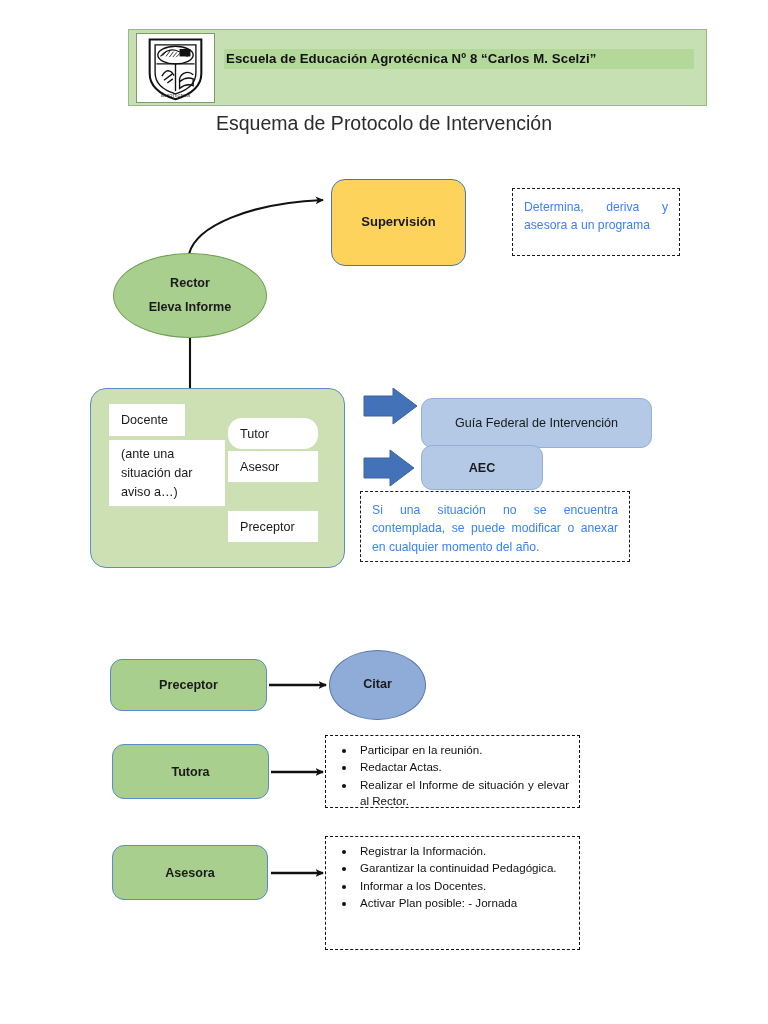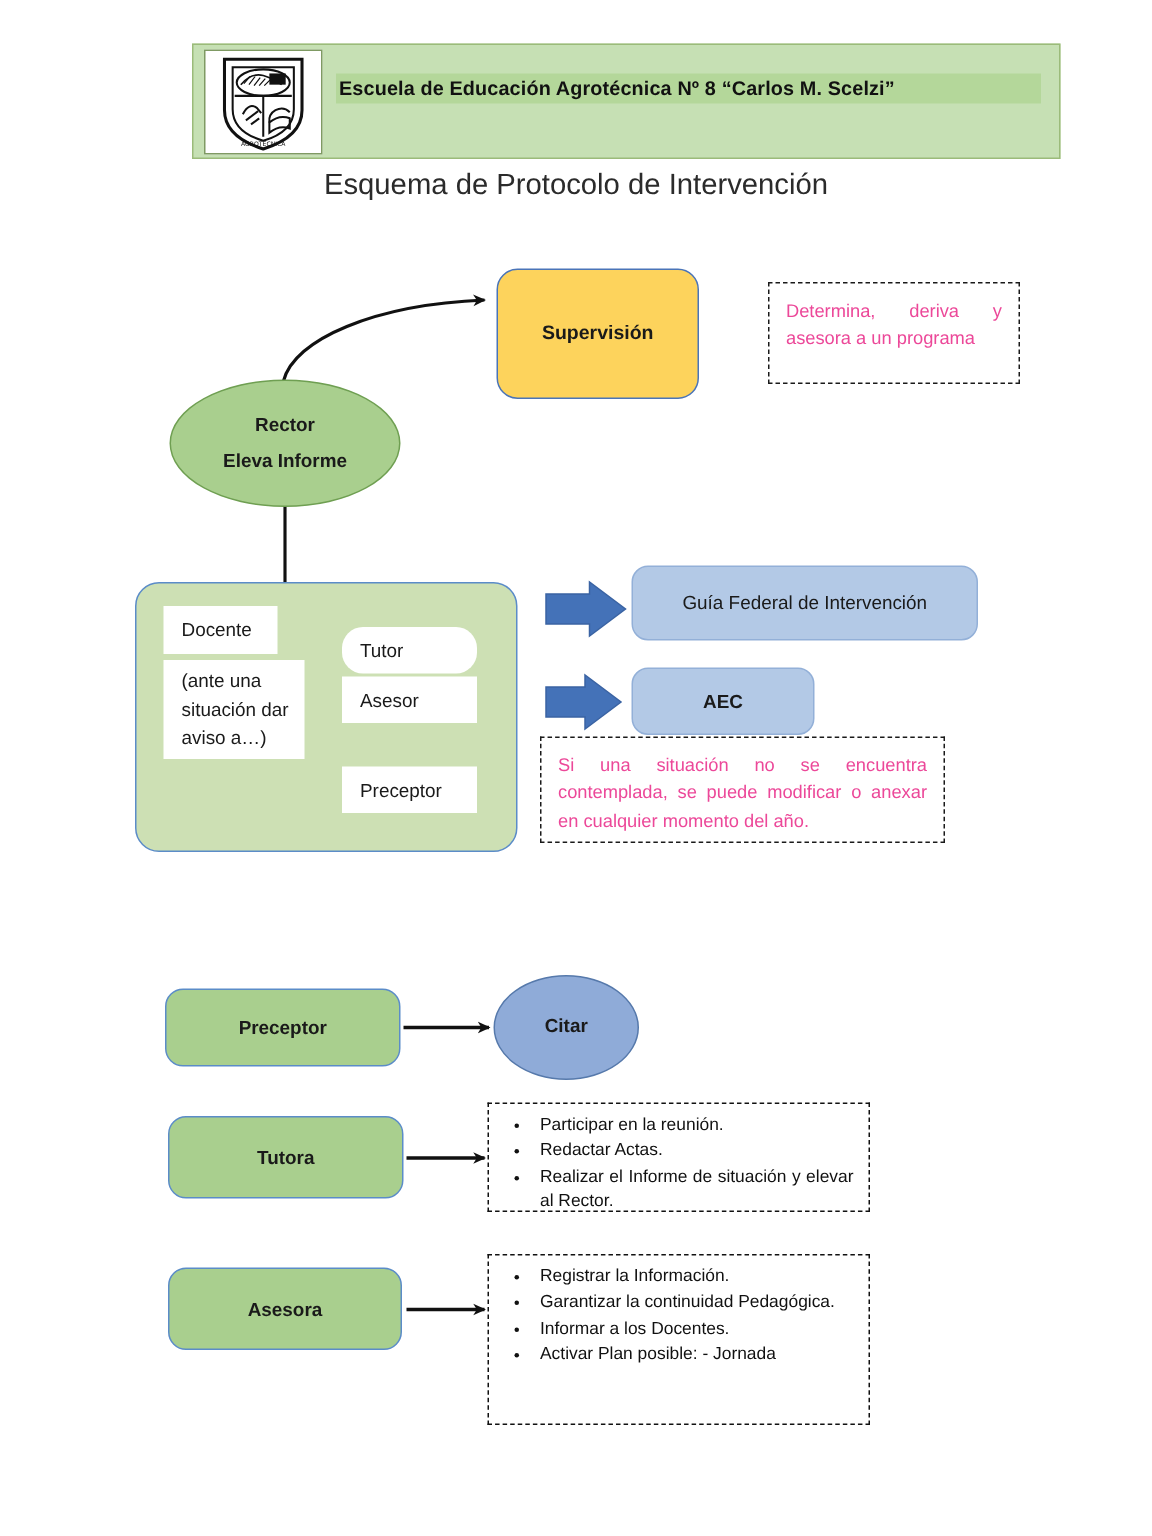--- a/index.html
+++ b/index.html
@@ -92,21 +92,21 @@
     font-size: 13px;
   }
 
   .note {
     position: absolute;
     box-sizing: border-box;
     border: 1.6px dashed #1a1a1a;
     background: #ffffff;
     font-size: 12.2px;
     line-height: 1.5;
-    color: #ec4899;
+    color: #3b82f6;
     text-align: justify;
     padding: 9px 11px;
     overflow: hidden;
   }
   .note-determina { left: 512px; top: 188px; width: 168px; height: 68px; }
   .note-modificar { left: 360px; top: 491px; width: 270px; height: 71px; }
 
   .rector {
     left: 113px; top: 253px; width: 154px; height: 85px;
     background: #a9cf8e;
@@ -131,39 +131,39 @@
     position: absolute;
     box-sizing: border-box;
     background: #ffffff;
     display: flex;
     align-items: center;
     padding-left: 12px;
     font-size: 12.6px;
     color: #1a1a1a;
   }
   .wbox-docente   { left: 109px; top: 404px; width: 76px; height: 32px; }
-  .wbox-ante      { left: 109px; top: 440px; width: 94px; height: 66px;
+  .wbox-ante      { left: 109px; top: 440px; width: 116px; height: 66px;
                     display: block; padding: 5px 0 0 12px; line-height: 1.5; }
   .wbox-tutor     { left: 228px; top: 418px; width: 90px; height: 31px; border-radius: 14px; }
   .wbox-asesor    { left: 228px; top: 451px; width: 90px; height: 31px; }
   .wbox-preceptor { left: 228px; top: 511px; width: 90px; height: 31px; }
 
   .bluebox {
     position: absolute;
     box-sizing: border-box;
     background: #b3c9e6;
     border: 1px solid #93b0d8;
     border-radius: 11px;
     display: flex;
     align-items: center;
     justify-content: center;
     font-size: 12.6px;
     color: #1a1a1a;
   }
-  .bluebox-guia { left: 421px; top: 377px; width: 231px; height: 50px; }
+  .bluebox-guia { left: 421px; top: 398px; width: 231px; height: 50px; }
   .bluebox-aec  { left: 421px; top: 445px; width: 122px; height: 45px;
                   font-weight: bold; }
 
   
   .greenbox {
     position: absolute;
     box-sizing: border-box;
     background: #a9cf8e;
     border: 1.6px solid #5b8cc8;
     border-radius: 12px;

